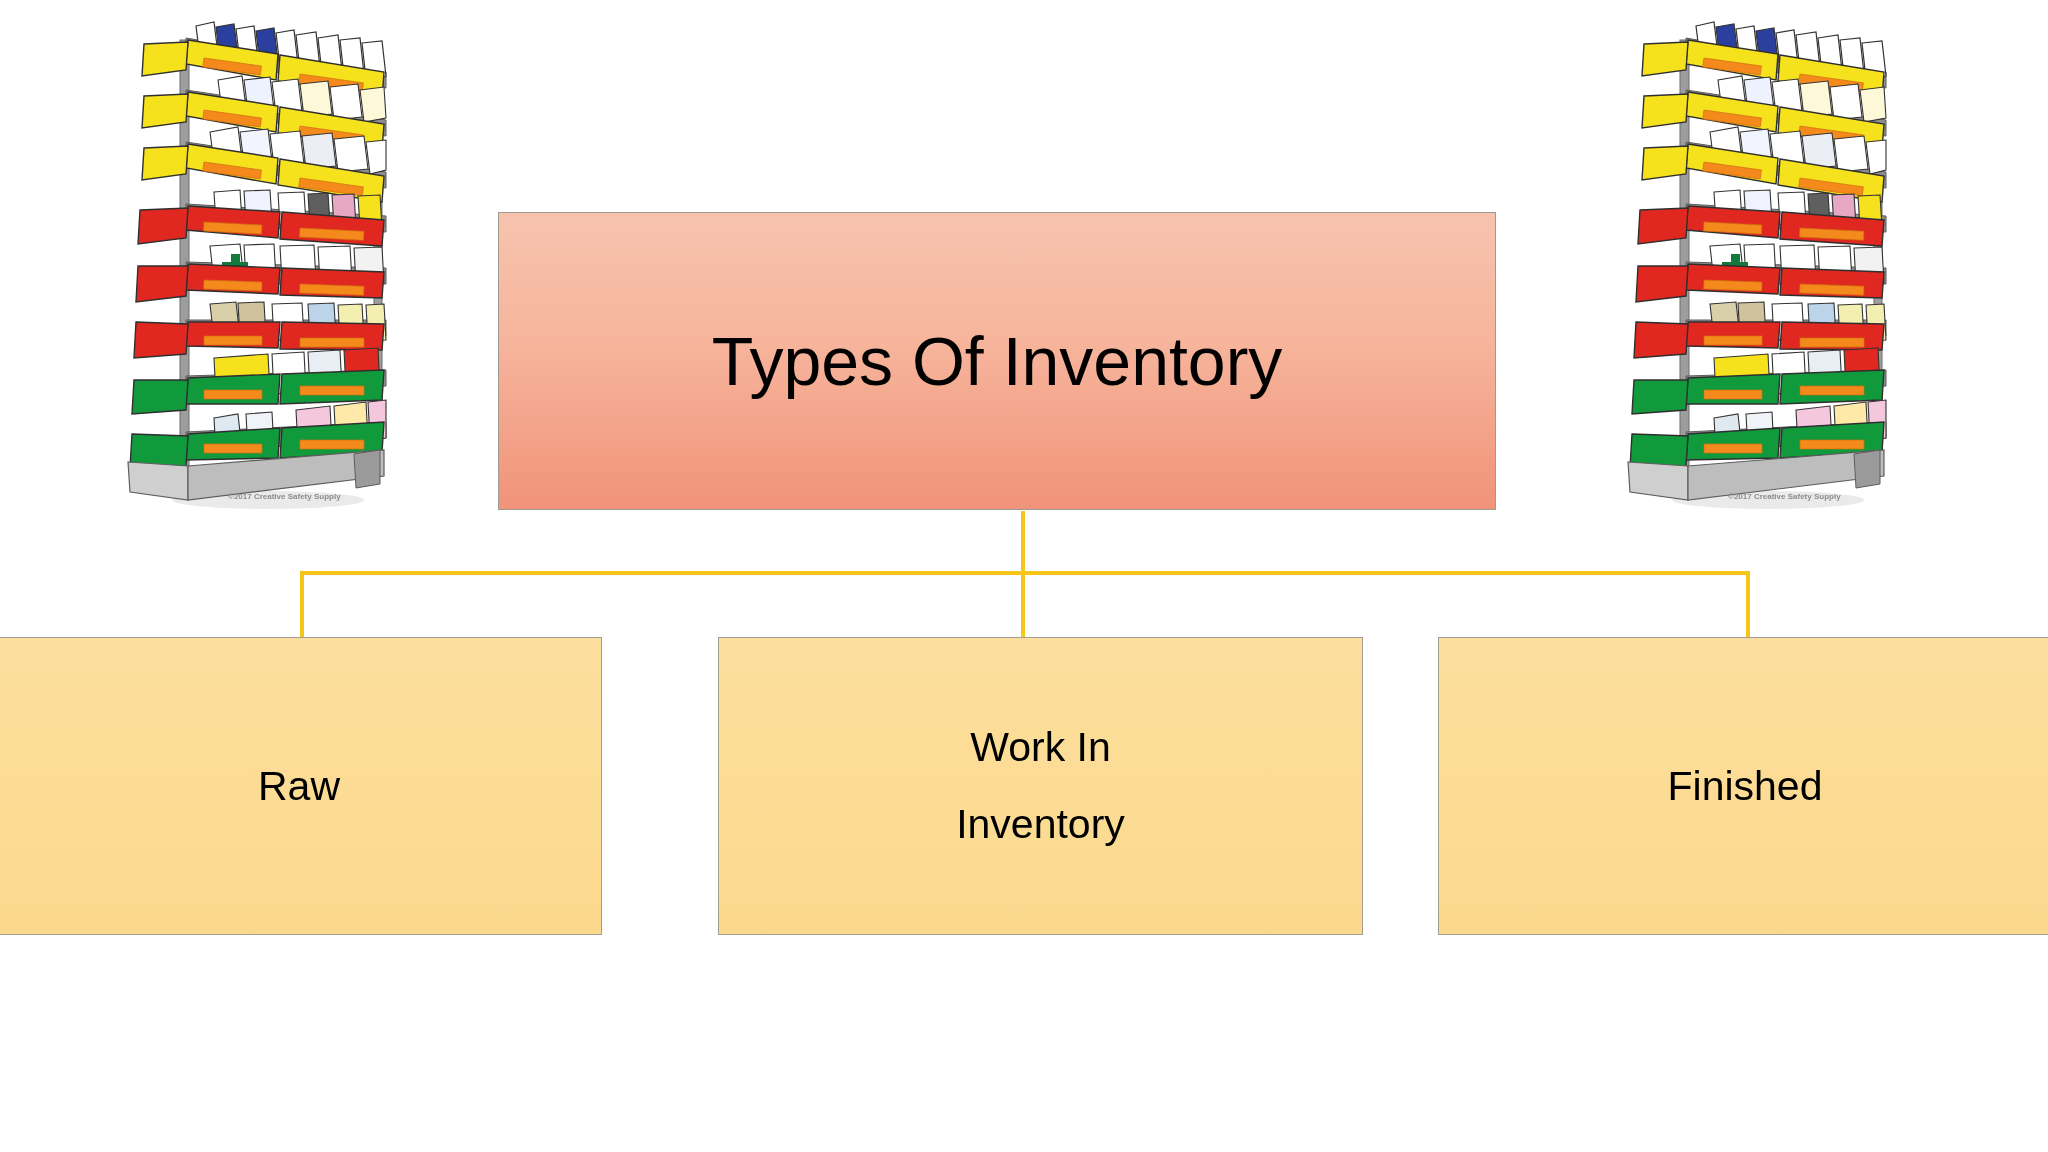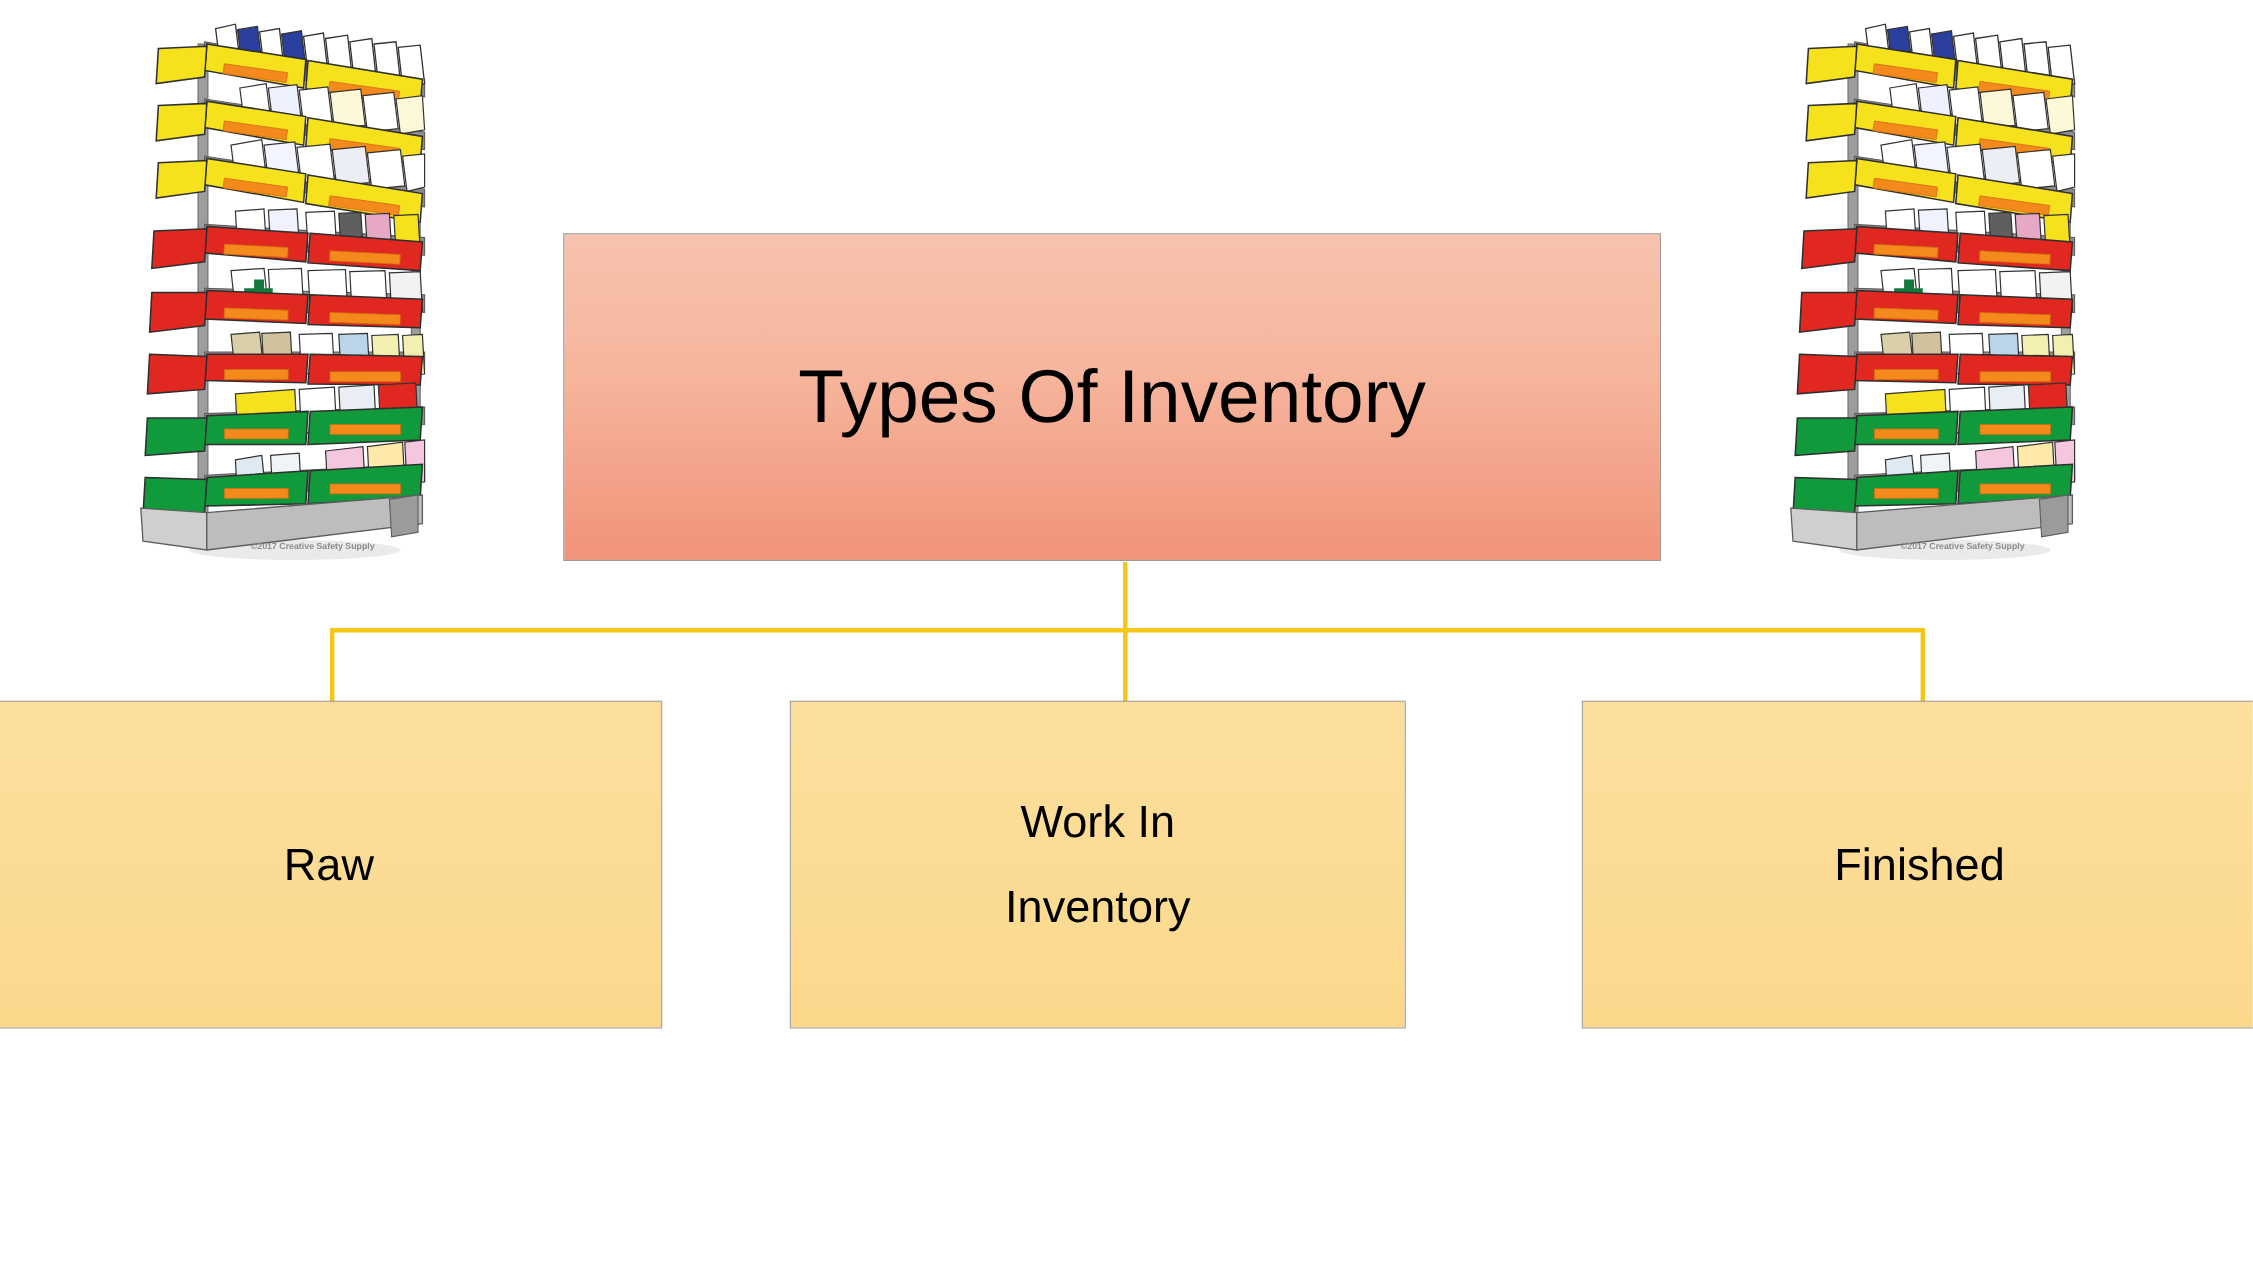--- a/index.html
+++ b/index.html
@@ -19,21 +19,21 @@
     position: absolute;
     left: 0; top: 0;
     width: 2048px;
     height: 1152px;
     background: #ffffff;
   }
 
   
   .title-box {
     position: absolute;
-    left: 512px;
+    left: 498px;
     top: 212px;
     width: 998px;
     height: 298px;
     background: linear-gradient(to bottom, #f7c3ae 0%, #f6b49b 45%, #f0937a 100%);
     border: 1px solid #9b9b93;
     box-sizing: border-box;
     display: flex;
     align-items: center;
     justify-content: center;
   }
@@ -90,21 +90,21 @@
     background: linear-gradient(to bottom, #fcdf9e 0%, #fcdc95 50%, #fbd88c 100%);
     border: 1px solid #a39d92;
     box-sizing: border-box;
     display: flex;
     flex-direction: column;
     align-items: center;
     justify-content: center;
     gap: 36px;
   }
   .cat-box.box-1 { left: -4px;   width: 606px; }
-  .cat-box.box-2 { left: 718px;  width: 560px; }
+  .cat-box.box-2 { left: 718px;  width: 645px; }
   .cat-box.box-3 { left: 1438px; width: 614px; }
 
   .cat-line {
     font-size: 41px;
     color: #000000;
     line-height: 1;
     white-space: nowrap;
   }
 
   

